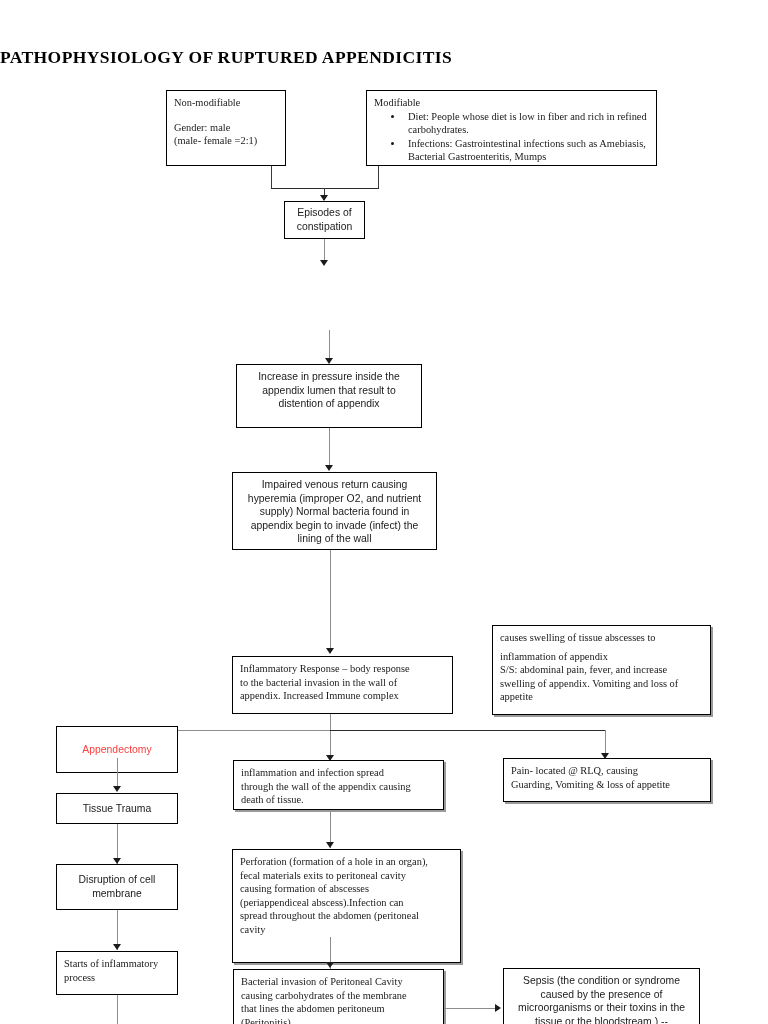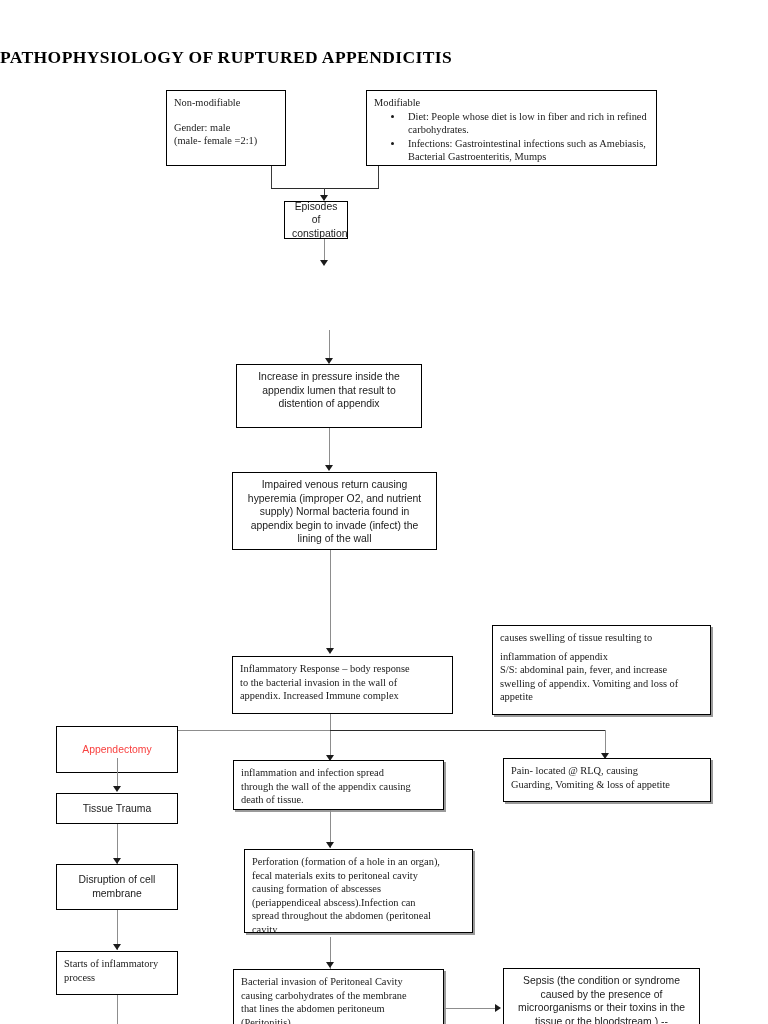--- a/index.html
+++ b/index.html
@@ -133,21 +133,21 @@
       <li>Infections: Gastrointestinal    infections such as Amebiasis, Bacterial Gastroenteritis, Mumps</li>
     </ul>
   </div>
 
   <div class="vline dark" style="left:271px; top:166px; height:22px;"></div>
   <div class="vline dark" style="left:378px; top:166px; height:22px;"></div>
   <div class="hline dark" style="left:271px; top:188px; width:108px;"></div>
   <div class="vline dark" style="left:324px; top:188px; height:12px;"></div>
   <div class="arrow-down" style="left:320px; top:195px;"></div>
 
-  <div class="box center vcenter" style="left:284px; top:201px; width:64px; height:38px;">
+  <div class="box center vcenter" style="left:284px; top:201px; width:81px; height:38px;">
     <p>Episodes of</p>
     <p>constipation</p>
   </div>
 
   <div class="vline" style="left:324px; top:239px; height:24px;"></div>
   <div class="arrow-down" style="left:320px; top:260px;"></div>
 
 
   <div class="vline" style="left:329px; top:330px; height:32px;"></div>
   <div class="arrow-down" style="left:325px; top:358px;"></div>
@@ -172,21 +172,21 @@
   <div class="vline" style="left:330px; top:550px; height:100px;"></div>
   <div class="arrow-down" style="left:326px; top:648px;"></div>
 
   <div class="box left" style="left:232px; top:656px; width:221px; height:58px;">
     <p>Inflammatory Response – body response</p>
     <p>to the bacterial invasion in the wall of</p>
     <p>appendix. Increased Immune complex</p>
   </div>
 
   <div class="box left shadowed" style="left:492px; top:625px; width:219px; height:90px;">
-    <p>causes swelling of tissue resulting to</p>
+    <p>causes swelling of tissue abscesses to</p>
     <p style="margin-top:5px;">inflammation of appendix</p>
     <p>S/S: abdominal pain, fever, and increase</p>
     <p>swelling of appendix. Vomiting and loss of</p>
     <p>appetite</p>
   </div>
 
   <div class="vline" style="left:330px; top:714px; height:44px;"></div>
 
   <div class="hline" style="left:168px; top:730px; width:162px;"></div>
   <div class="hline dark" style="left:330px; top:730px; width:276px;"></div>
@@ -231,21 +231,21 @@
 
   <div class="box left shadowed" style="left:233px; top:760px; width:211px; height:50px;">
     <p>inflammation and infection spread</p>
     <p>through the wall of the appendix causing</p>
     <p>death of tissue.</p>
   </div>
 
   <div class="vline" style="left:330px; top:810px; height:38px;"></div>
   <div class="arrow-down" style="left:326px; top:842px;"></div>
 
-  <div class="box left shadowed" style="left:244px; top:849px; width:229px; height:84px;">
+  <div class="box left shadowed" style="left:232px; top:849px; width:229px; height:114px;">
     <p>Perforation (formation of a hole in an organ),</p>
     <p>fecal materials exits to peritoneal cavity</p>
     <p>causing formation of abscesses</p>
     <p>(periappendiceal abscess).Infection can</p>
     <p>spread throughout the abdomen (peritoneal</p>
     <p>cavity</p>
   </div>
 
   <div class="vline" style="left:330px; top:937px; height:32px;"></div>
   <div class="arrow-down" style="left:326px; top:962px;"></div>

